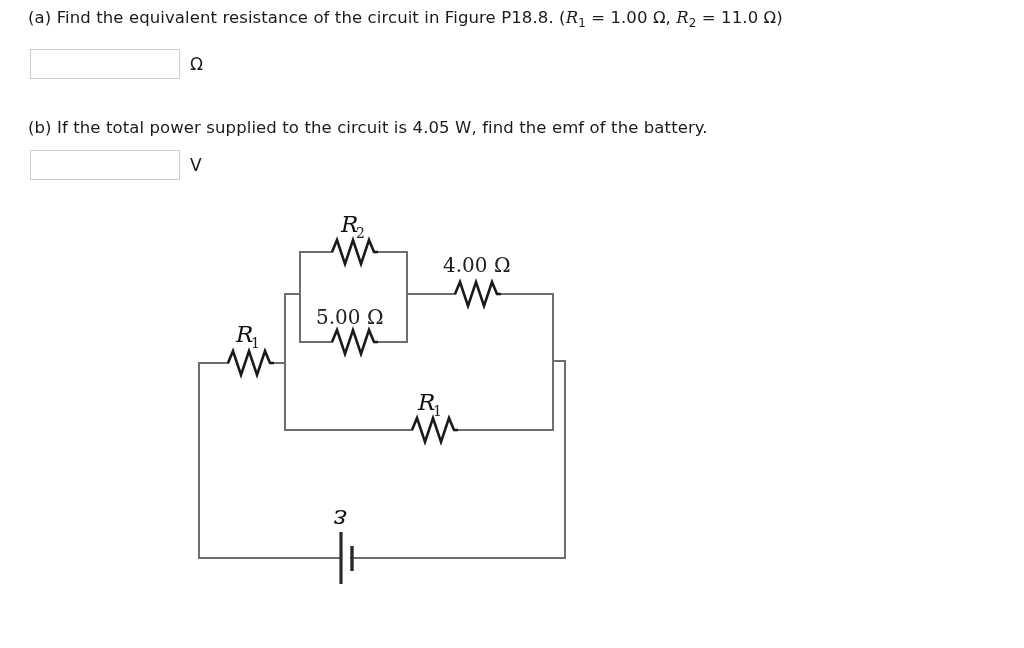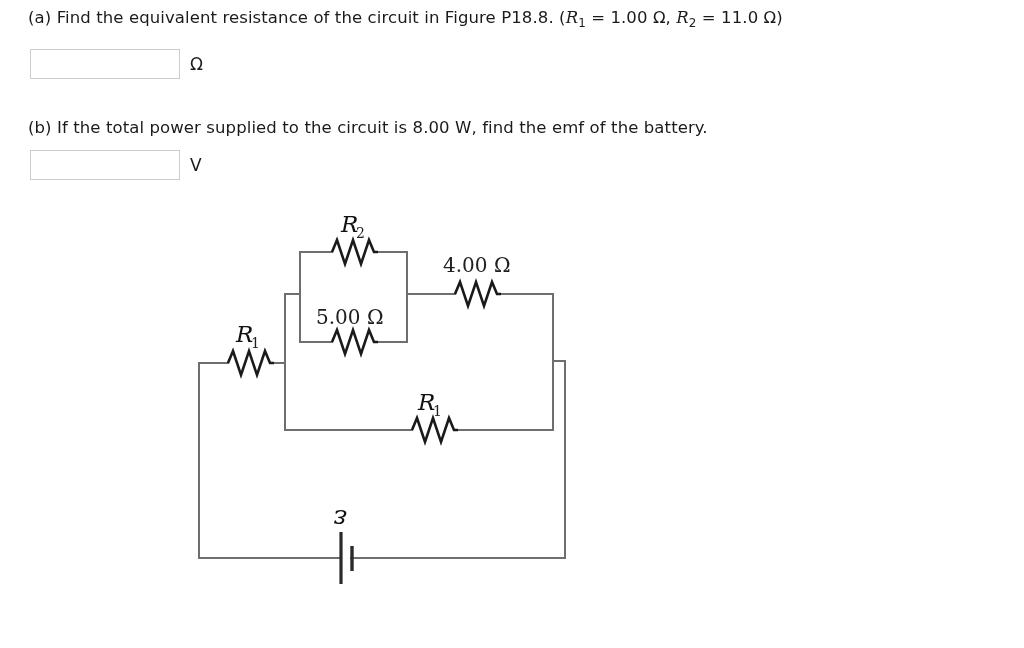--- a/index.html
+++ b/index.html
@@ -109,21 +109,21 @@
 
   <div class="question q-a">
     <span>(a) Find the equivalent resistance of the circuit in Figure P18.8. (</span><span class="var">R</span><span class="sub">1</span><span> = 1.00 Ω, </span><span class="var">R</span><span class="sub">2</span><span> = 11.0 Ω)</span>
   </div>
 
   <div class="answer-row row-a">
     <input class="answer-input" type="text" placeholder="" style="">
     <span class="unit">Ω</span>
   </div>
 
-  <div class="question q-b">(b) If the total power supplied to the circuit is 8.00 W, find the emf of the battery.</div>
+  <div class="question q-b">(b) If the total power supplied to the circuit is 4.05 W, find the emf of the battery.</div>
 
   <div class="answer-row row-b">
     <input class="answer-input" type="text" placeholder="" style="">
     <span class="unit">V</span>
   </div>
 
   <div class="figure-wrap">
 
     <svg class="circuit-svg" width="700" height="400" viewBox="0 0 700 400">
 

